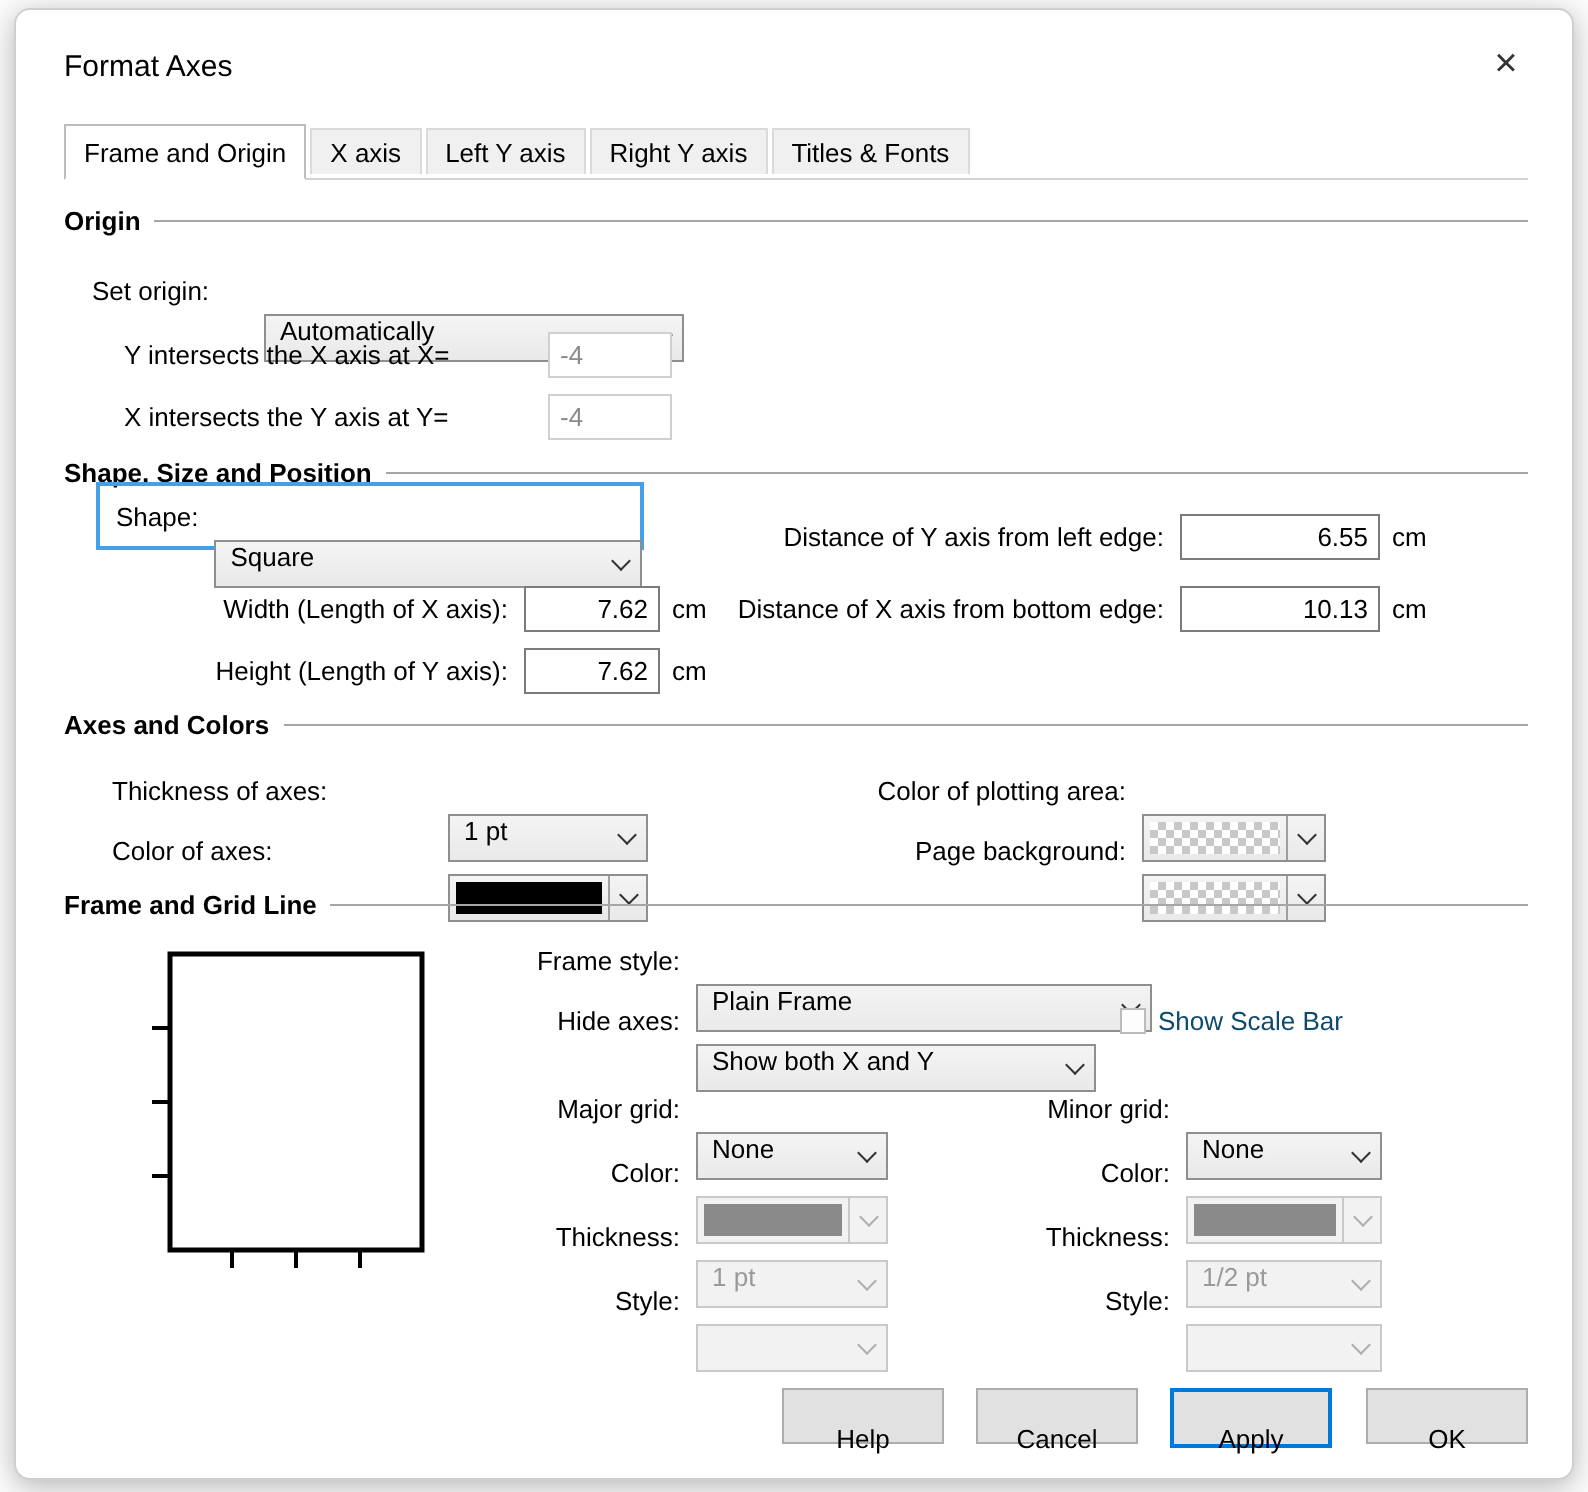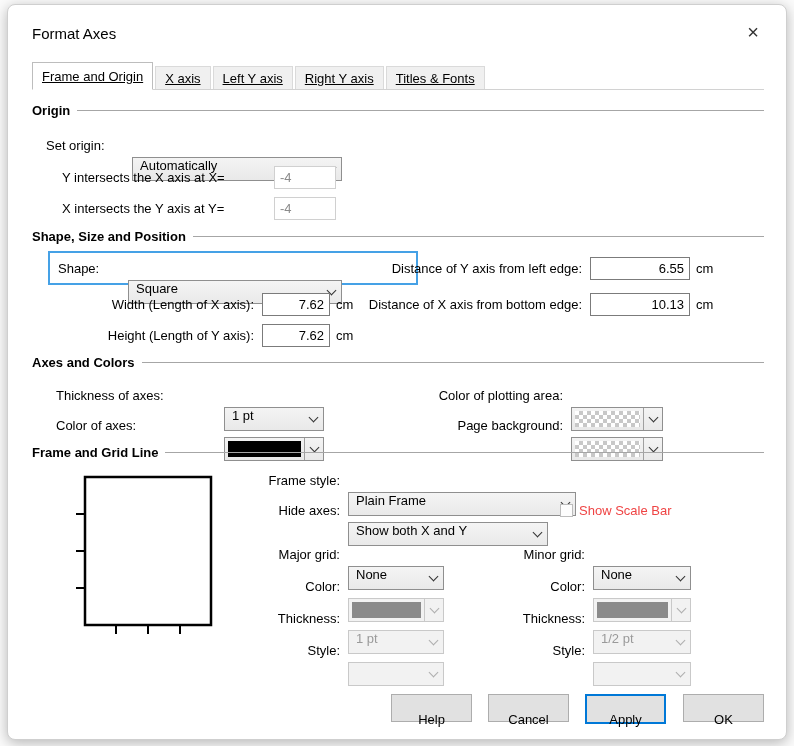--- a/index.html
+++ b/index.html
@@ -8,21 +8,21 @@
 
   .dialog { position:absolute; left:7px; top:4px; width:780px; height:736px; background:#fff;
             border:1px solid #cfcfcf; border-radius:8px; box-shadow:0 3px 14px rgba(0,0,0,.28);
             font-size:13px; color:#000; overflow:hidden; }
 
   .dlg-title { position:absolute; left:24px; top:20px; font-size:15px; }
   .close { position:absolute; right:20px; top:14px; width:26px; height:26px; background:none; border:none;
            font-size:20px; line-height:26px; text-align:center; color:#333; font-family:inherit; padding:0; }
 
   .tabs { position:absolute; left:24px; top:57px; width:732px; height:28px; display:flex;
-          align-items:flex-end; border-bottom:1px solid #d2d2d2;text-decoration:underline; }
+          align-items:center; border-bottom:1px solid #d2d2d2; }
   .tab { height:23px; display:flex; align-items:center; padding:0 9px; background:#f0f0f0;
          border:1px solid #dadada; border-bottom:none; margin-right:2px; white-space:nowrap; }
   .tab.active { height:28px; background:#fff; border:1px solid #bdbdbd; border-bottom:1px solid #fff; margin-bottom:-1px; }
 
   .sec-h { position:absolute; left:24px; width:732px; display:flex; align-items:center; font-weight:bold; }
   .sec-h .rule { flex:1; height:0; border-top:1px solid #a6a6a6; margin-left:7px; }
 
   .row { position:absolute; height:24px; display:flex; align-items:center; white-space:nowrap; }
   .lbl { display:inline-block; }
   .lbl.r { text-align:right; }
@@ -47,21 +47,21 @@
   .combo.dis.sw .arr { border-left-color:#c9c9c9; }
 
   .num { height:23px; border:1px solid #7b7b7b; background:#fff; font:inherit; font-size:13px;
          text-align:right; padding:0 5px; margin-left:8px; flex:none; }
   .num.dis { border-color:#d0d0d0; color:#8b8b8b; text-align:left; }
   .unit { margin-left:6px; }
 
   .focusbox { position:absolute; display:flex; align-items:center; border:2px solid #45a1e6; }
   .focusbox .lbl { margin-left:8px; }
 
-  .cbwrap { display:flex; align-items:center; margin-left:12px; color:#ef4444; }
+  .cbwrap { display:flex; align-items:center; margin-left:12px; color:#0c4a6e; }
   .cb { width:13px; height:13px; border:1px solid #bcbcbc; background:#fdfdfd; margin-right:6px; flex:none; }
 
   .preview { position:absolute; left:45px; top:460px; }
 
   .btn { position:absolute; top:689px; width:81px; height:26px; background:#e1e1e1; border:1px solid #adadad;
          font:inherit; font-size:13px; text-align:center; line-height:24px; padding:13px; }
   .btn.primary { border:2px solid #0078d7; line-height:22px; }
 </style>
 </head>
 <body>
@@ -102,21 +102,21 @@
   <div class="row" style="left:54px; top:191px">
     <span class="lbl" style="width:204px">X intersects the Y axis at Y=</span>
     <input class="num dis" style="width: 62px;" readonly="" value="-4">
   </div>
 
   <div class="sec-h" style="top:224px">
     <span>Shape, Size and Position</span>
     <i class="rule"></i>
   </div>
 
-  <div class="focusbox" style="left:40px; top:246px; width:370px; height:34px">
+  <div class="focusbox" style="left:40px; top:236px; width:274px; height:34px">
     <span class="lbl" style="width:62px">Shape:</span>
     <div class="combo" style="width:214px">
       <span class="ct">Square</span>
       <span class="arr">
           <i class="chev"></i>
         </span>
     </div>
   </div>
 
   <div class="row" style="left:352px; top:251px">

